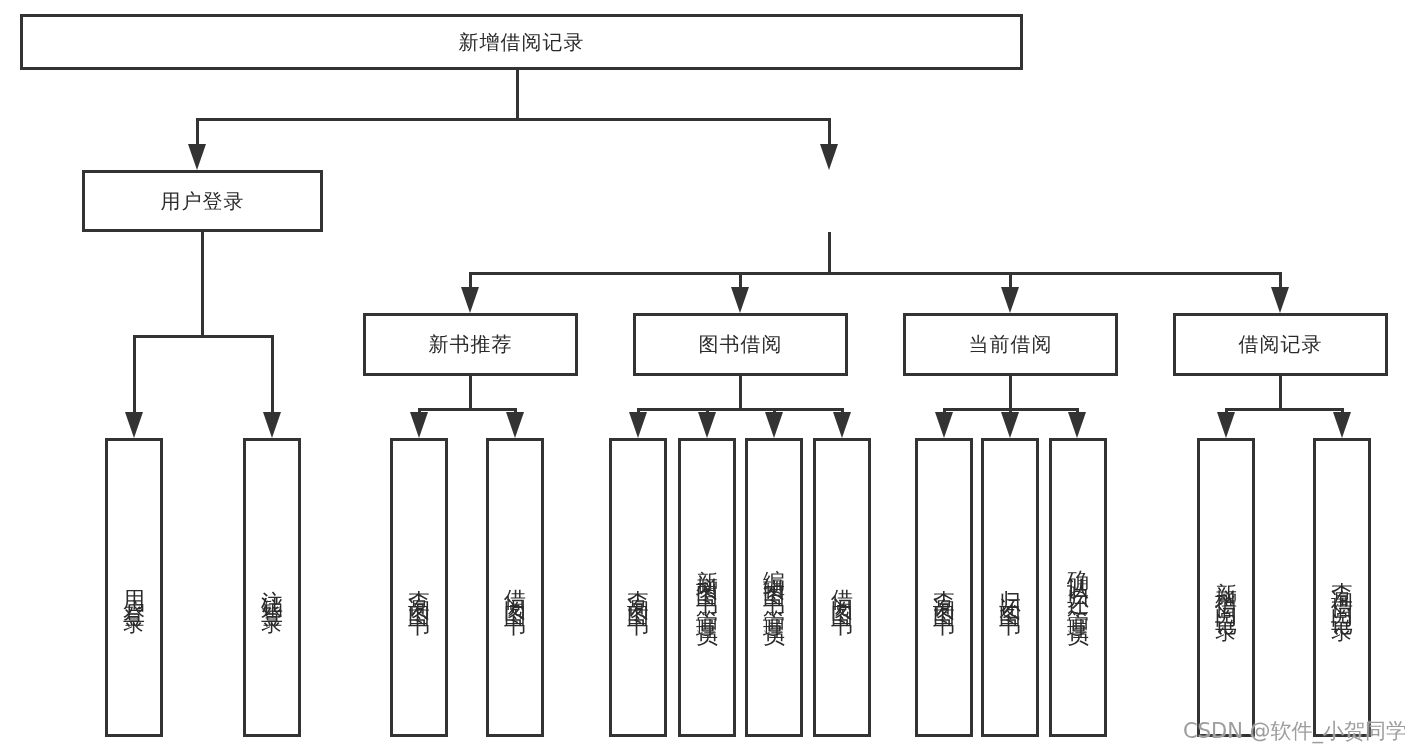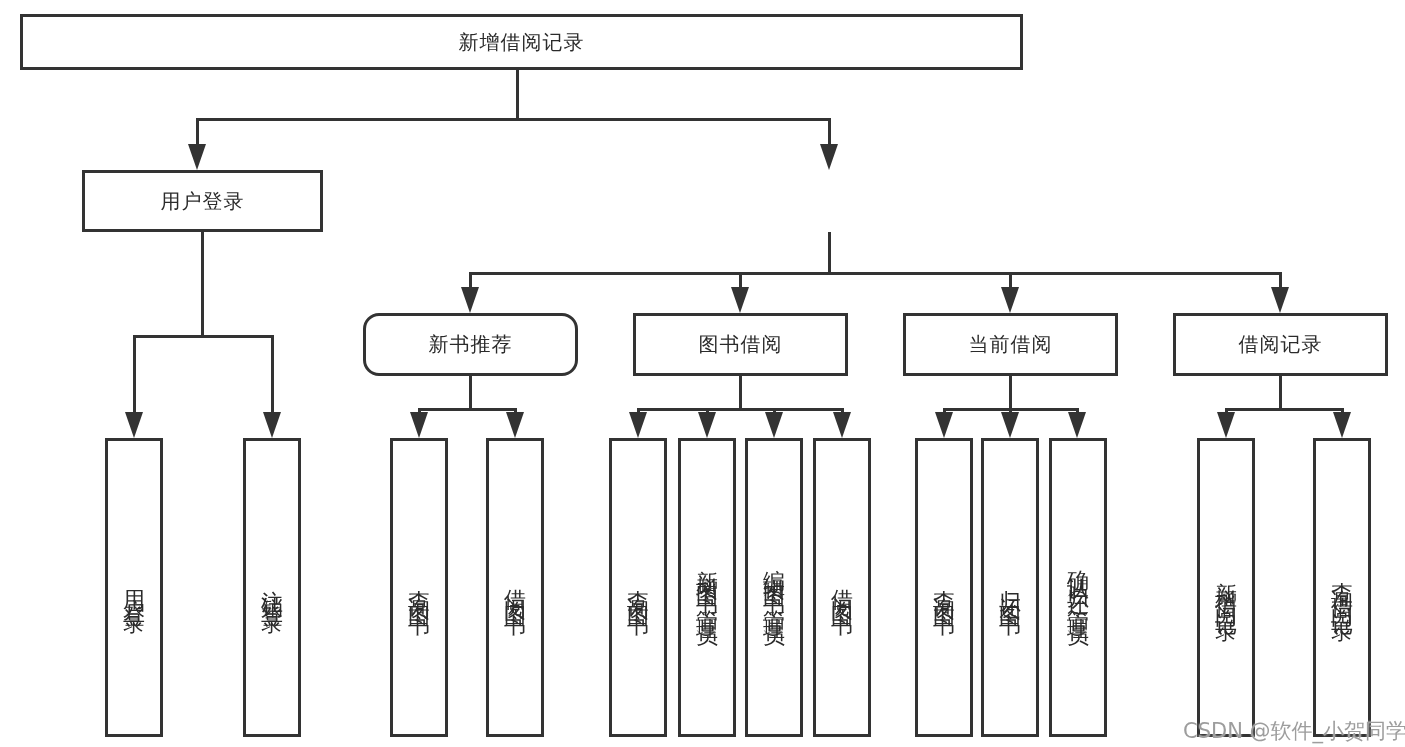--- a/index.html
+++ b/index.html
@@ -83,21 +83,21 @@
   <div class="hline" style="left:469px; top:272px; width:813px;"></div>
   <div class="vline" style="left:469px; top:272px; height:17px;"></div>
   <div class="arrow" style="left:461px; top:287px;"></div>
   <div class="vline" style="left:739px; top:272px; height:17px;"></div>
   <div class="arrow" style="left:731px; top:287px;"></div>
   <div class="vline" style="left:1009px; top:272px; height:17px;"></div>
   <div class="arrow" style="left:1001px; top:287px;"></div>
   <div class="vline" style="left:1279px; top:272px; height:17px;"></div>
   <div class="arrow" style="left:1271px; top:287px;"></div>
 
-  <div class="node h-node" style="left:363px; top:313px; width:215px; height:63px;border-radius:16px;">
+  <div class="node h-node" style="left:363px; top:313px; width:215px; height:63px;">
     <span>新书推荐</span>
   </div>
   <div class="node h-node" style="left:903px; top:313px; width:215px; height:63px;">
     <span>当前借阅</span>
   </div>
   <div class="node h-node" style="left:633px; top:313px; width:215px; height:63px;">
     <span>图书借阅</span>
   </div>
   <div class="node h-node" style="left:1173px; top:313px; width:215px; height:63px;">
     <span>借阅记录</span>

